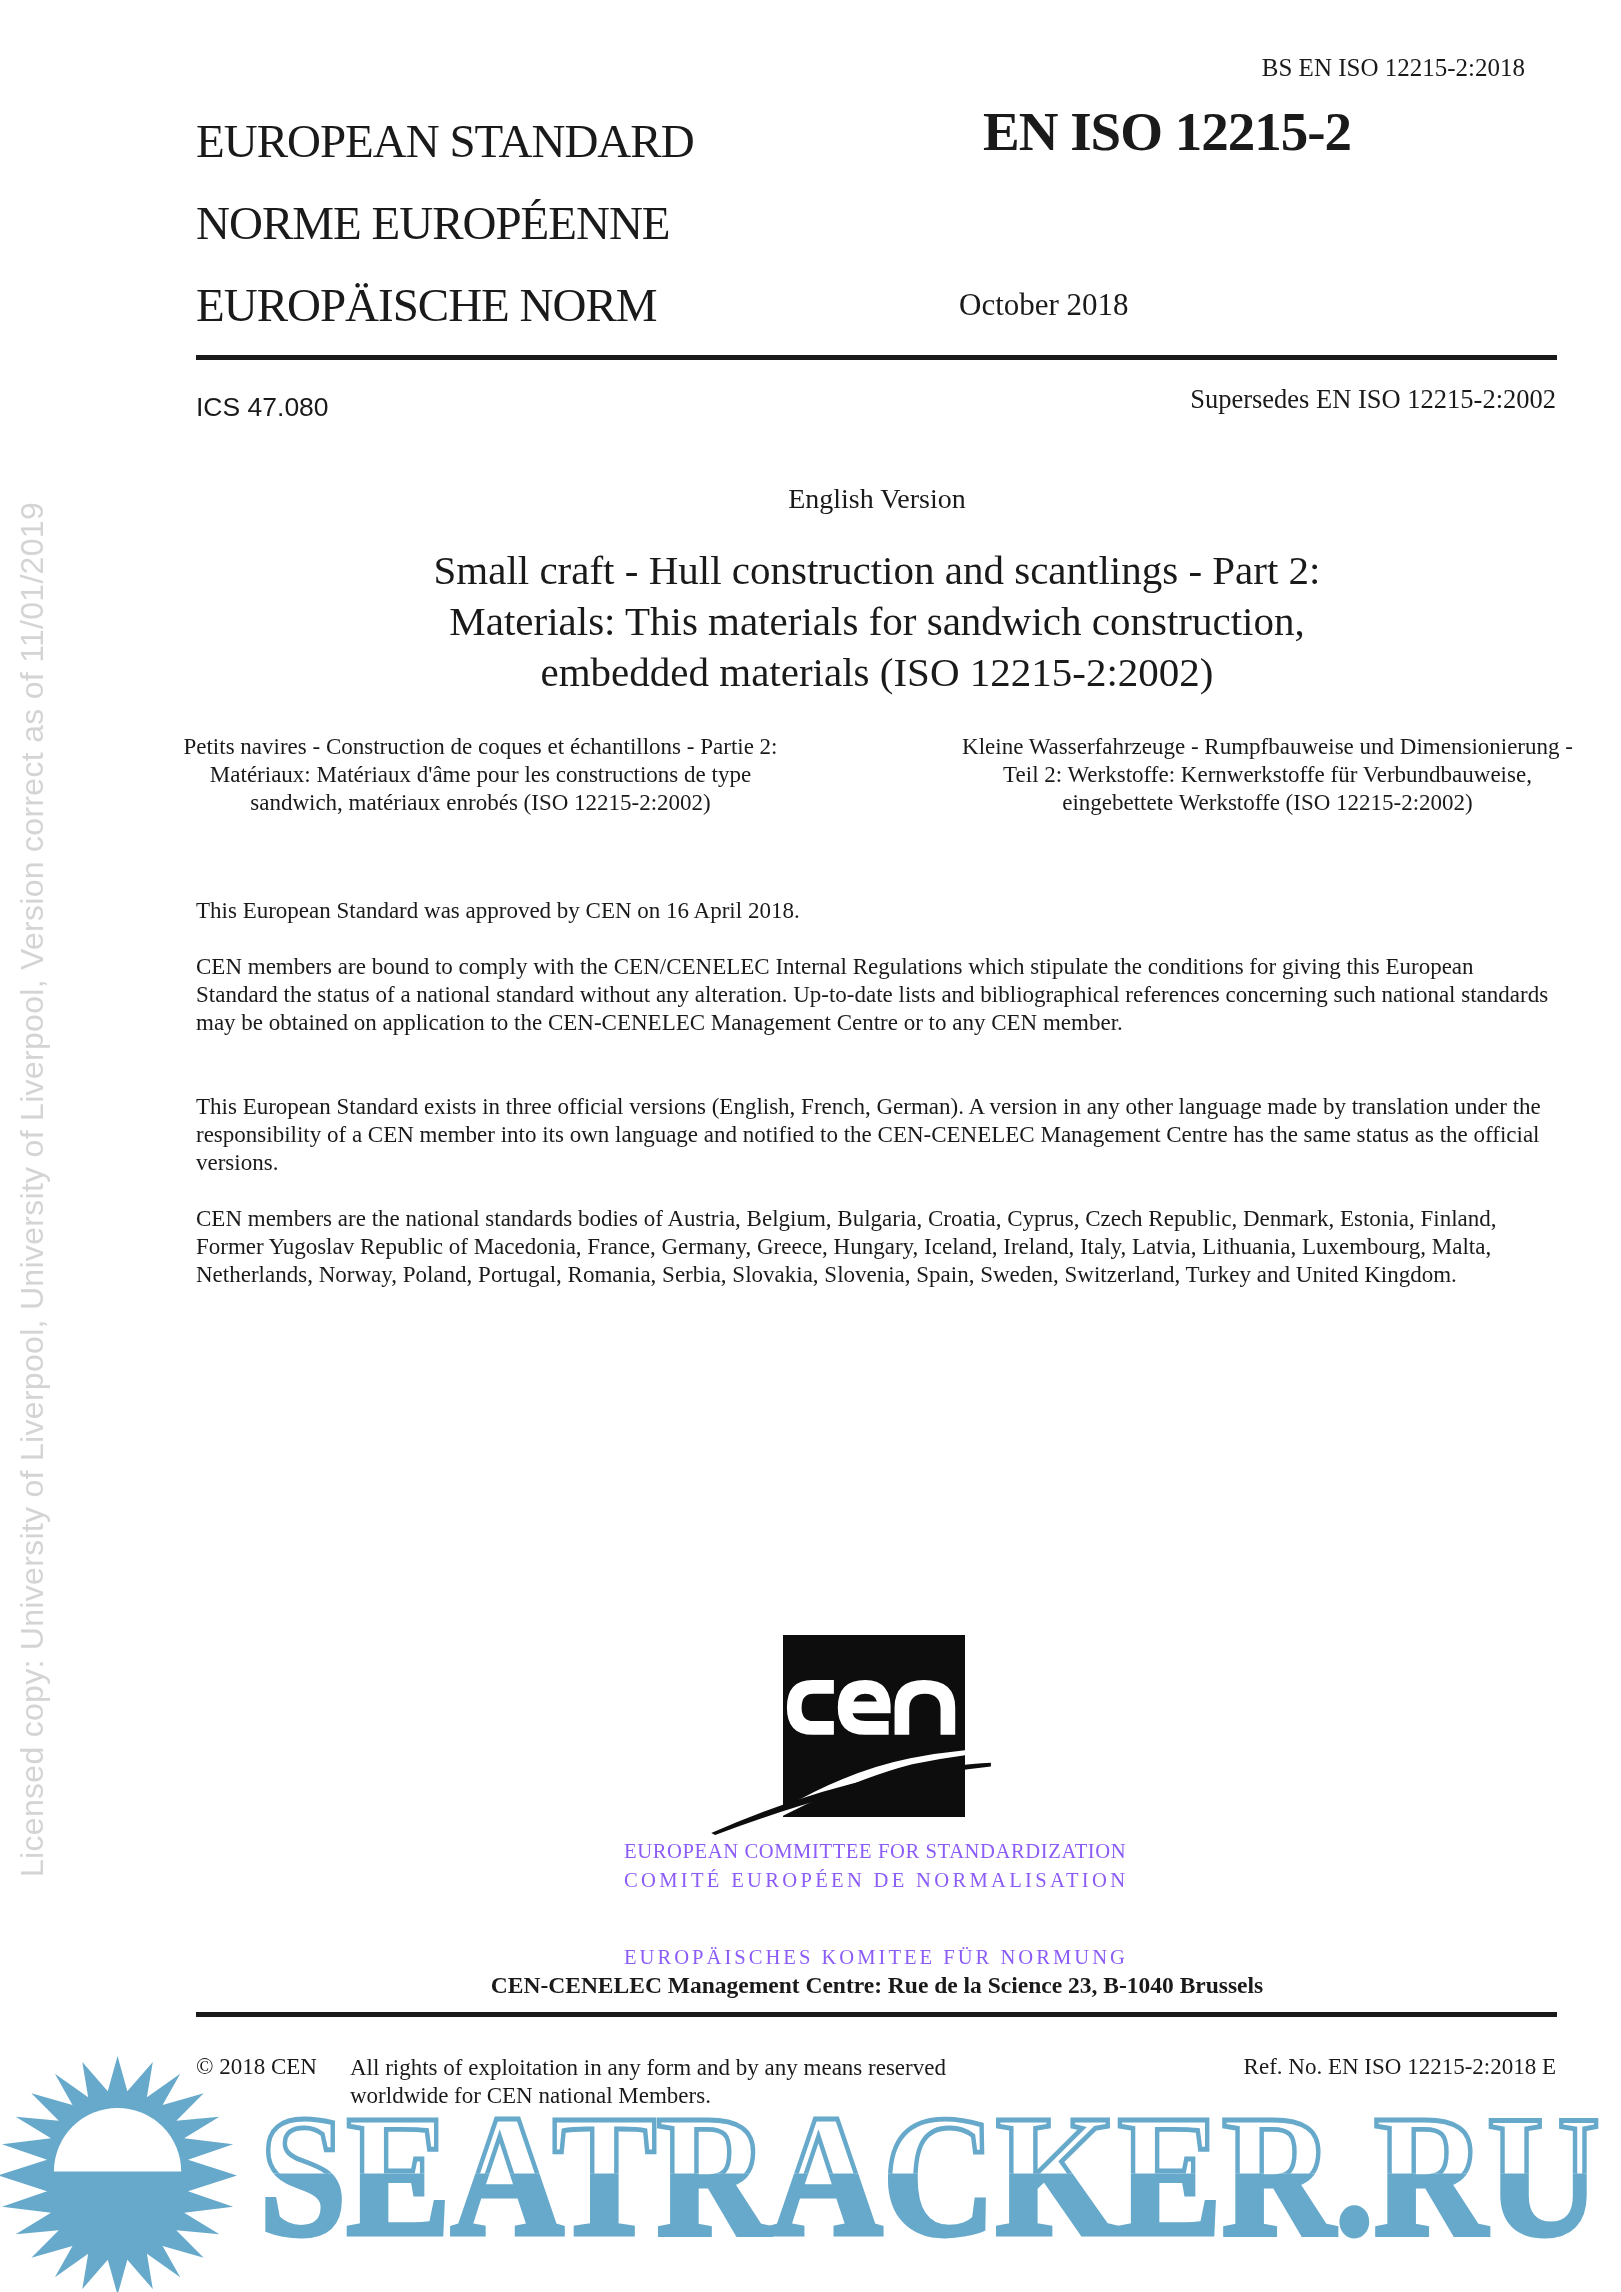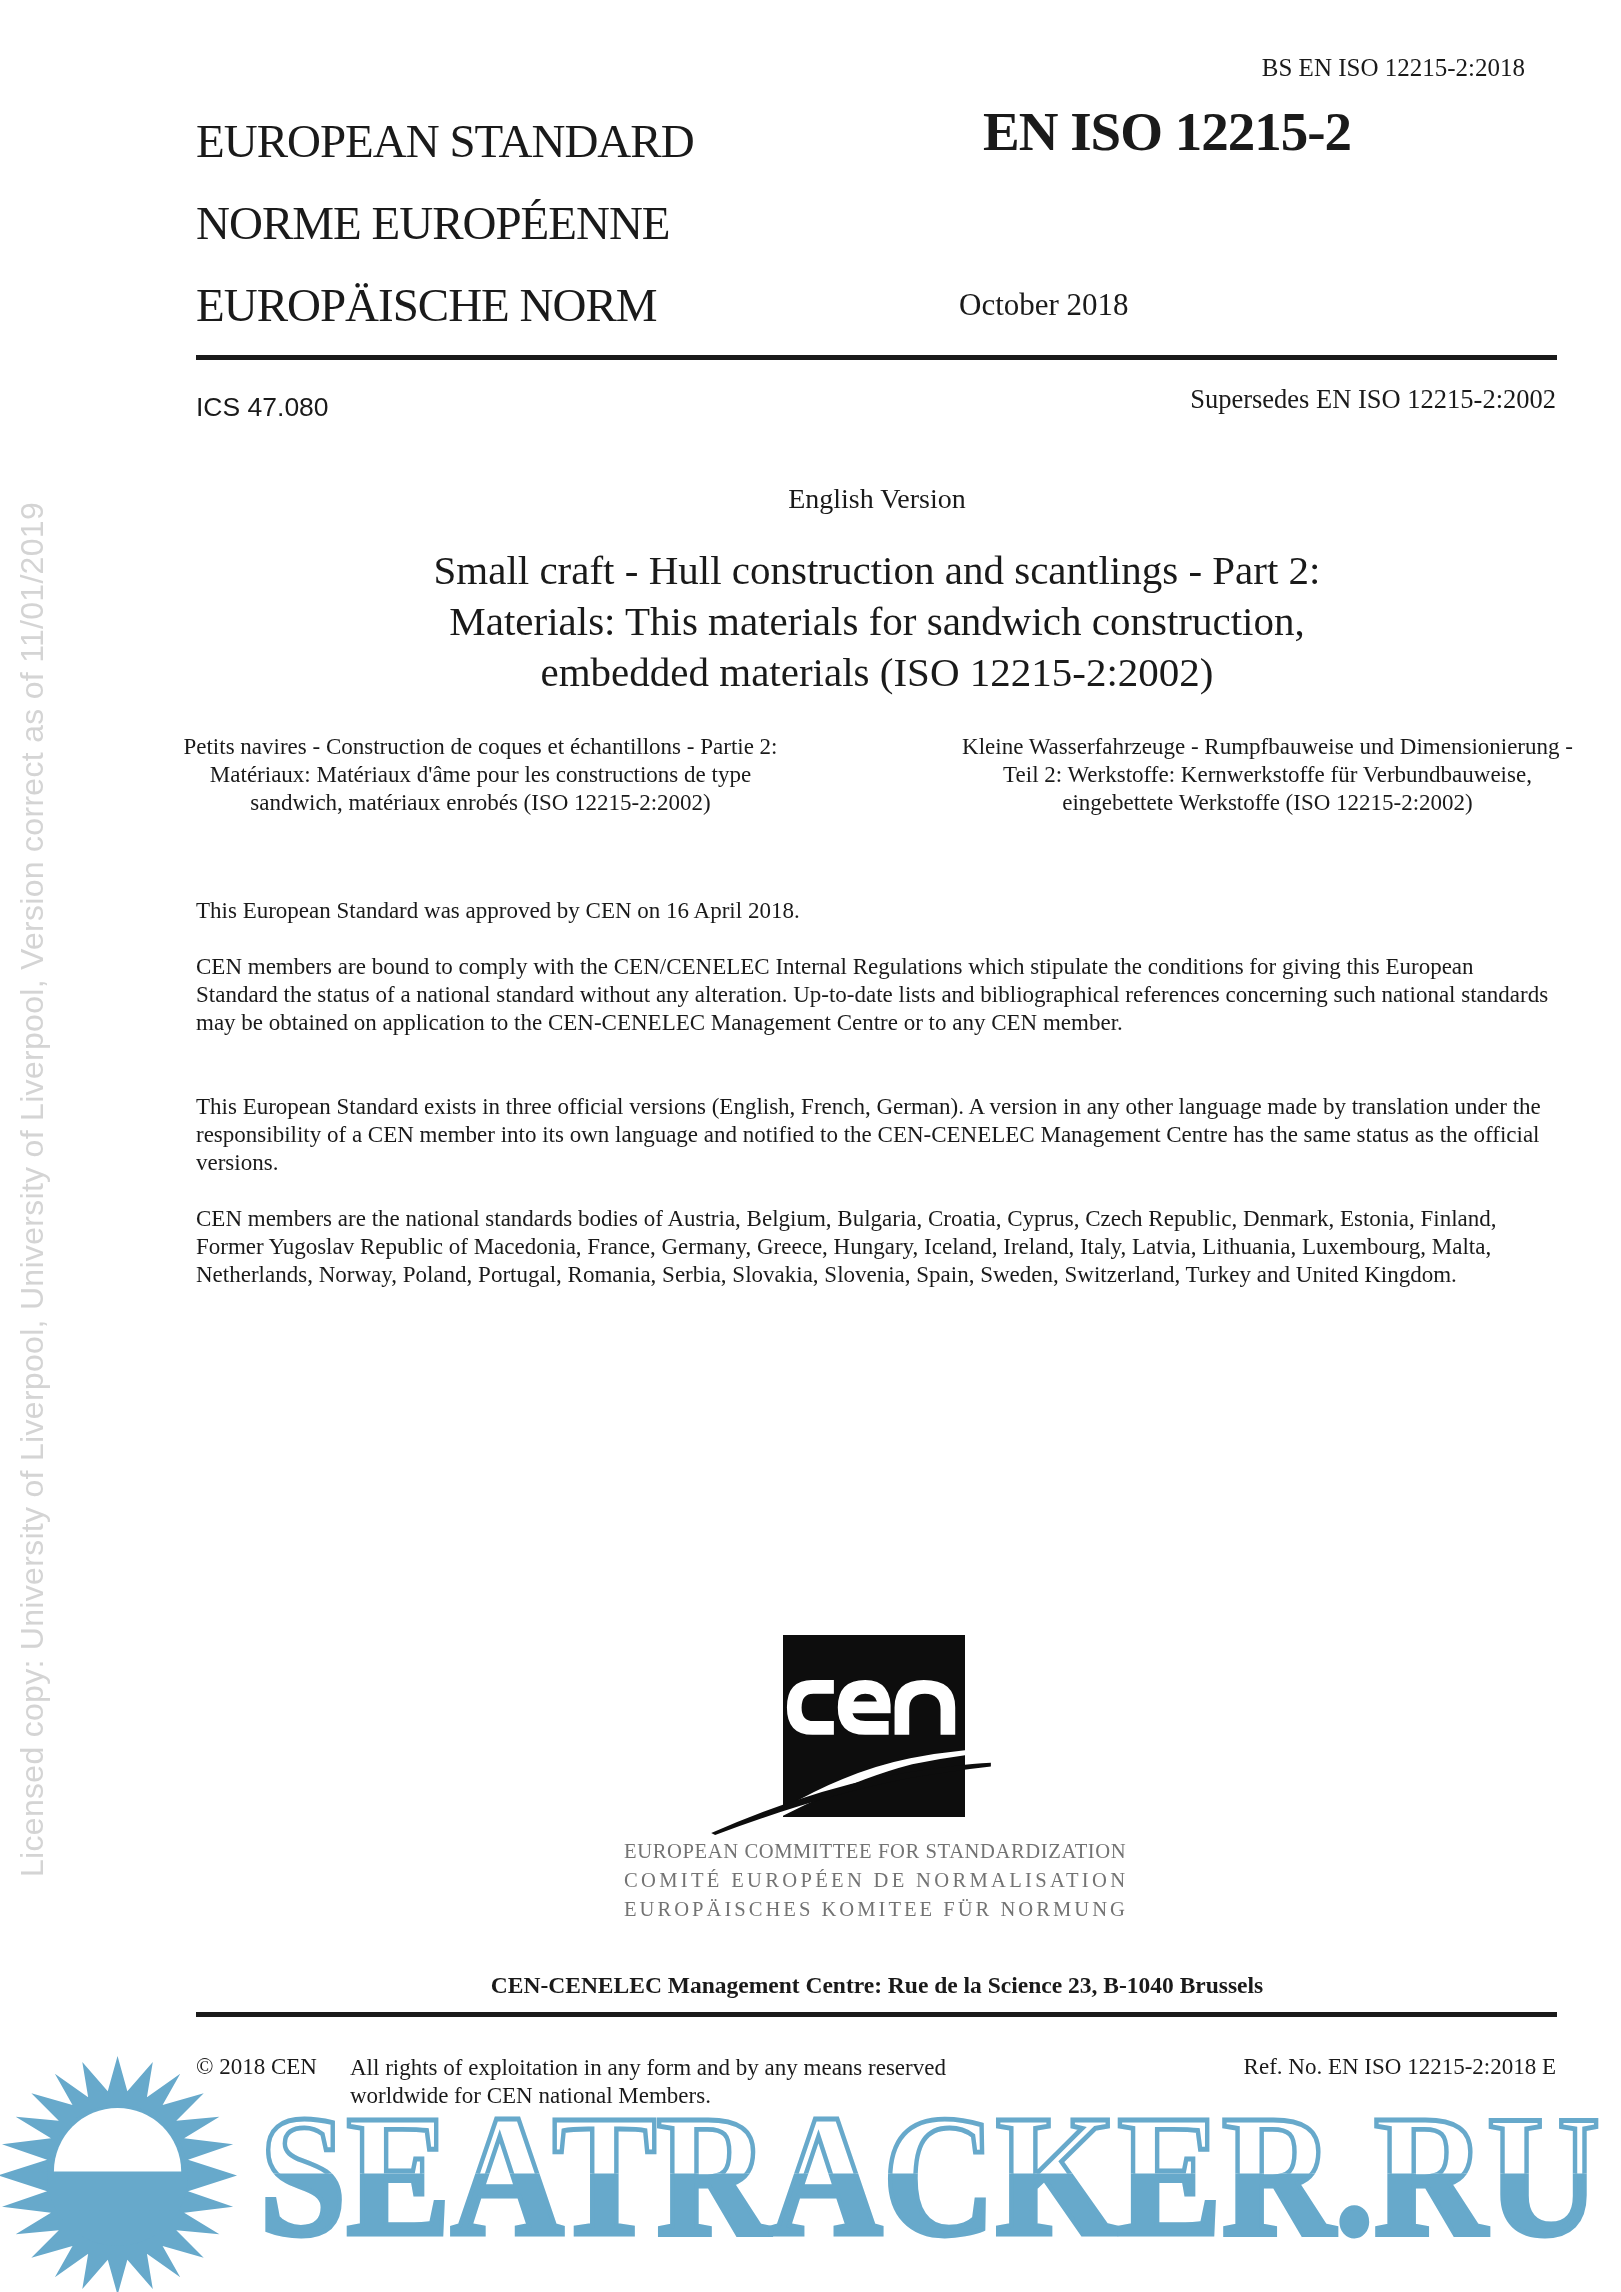--- a/index.html
+++ b/index.html
@@ -29,24 +29,24 @@
     .main-title { left: 294px; width: 1166px; top: 545px; text-align: center; font-family: "Liberation Serif", serif; font-size: 41px; line-height: 51px; }
 
     .alt-title { top: 733px; width: 627px; text-align: center; font-family: "Liberation Serif", serif; font-size: 23px; line-height: 28px; }
     .alt-fr { left: 167px; }
     .alt-de { left: 954px; }
 
     .para { left: 196px; width: 1364px; font-family: "Liberation Serif", serif; font-size: 23px; line-height: 28px; text-align: left; }
 
     
     .cen-logo { left: 783px; top: 1635px; width: 182px; height: 182px; }
-    .cen-lines { left: 624px; top: 1837px; font-family: "Liberation Serif", serif; font-size: 20.6px; line-height: 29px; color: #737373; }
+    .cen-lines { left: 624px; top: 1837px; font-family: "Liberation Serif", serif; font-size: 20.6px; line-height: 29px; color: #8b5cf6; }
     .cen-lines div:nth-child(1) { letter-spacing: 0.6px; }
     .cen-lines div:nth-child(2) { letter-spacing: 3.3px; }
-    .cen-lines div:nth-child(3) { letter-spacing: 3px; }
+    .cen-lines div:nth-child(3) { letter-spacing: 3px; margin-top: 48px; }
 
     .mgmt { left: 0; width: 1754px; top: 1972px; text-align: center; font-family: "Liberation Serif", serif; font-weight: bold; font-size: 23.5px; }
 
     .copyright { left: 196px; top: 2054px; font-family: "Liberation Serif", serif; font-size: 23px; }
     .rights { left: 350px; top: 2054px; font-family: "Liberation Serif", serif; font-size: 23px; line-height: 28px; width: 667px; }
     .refno { right: 65px; top: 2054px; font-family: "Liberation Serif", serif; font-size: 23px; }
 
     
     .sun { left: 0; top: 2056px; width: 240px; height: 236px; }
     .seatracker { left: 258px; top: 2105px; width: 1353px; height: 137px; }

